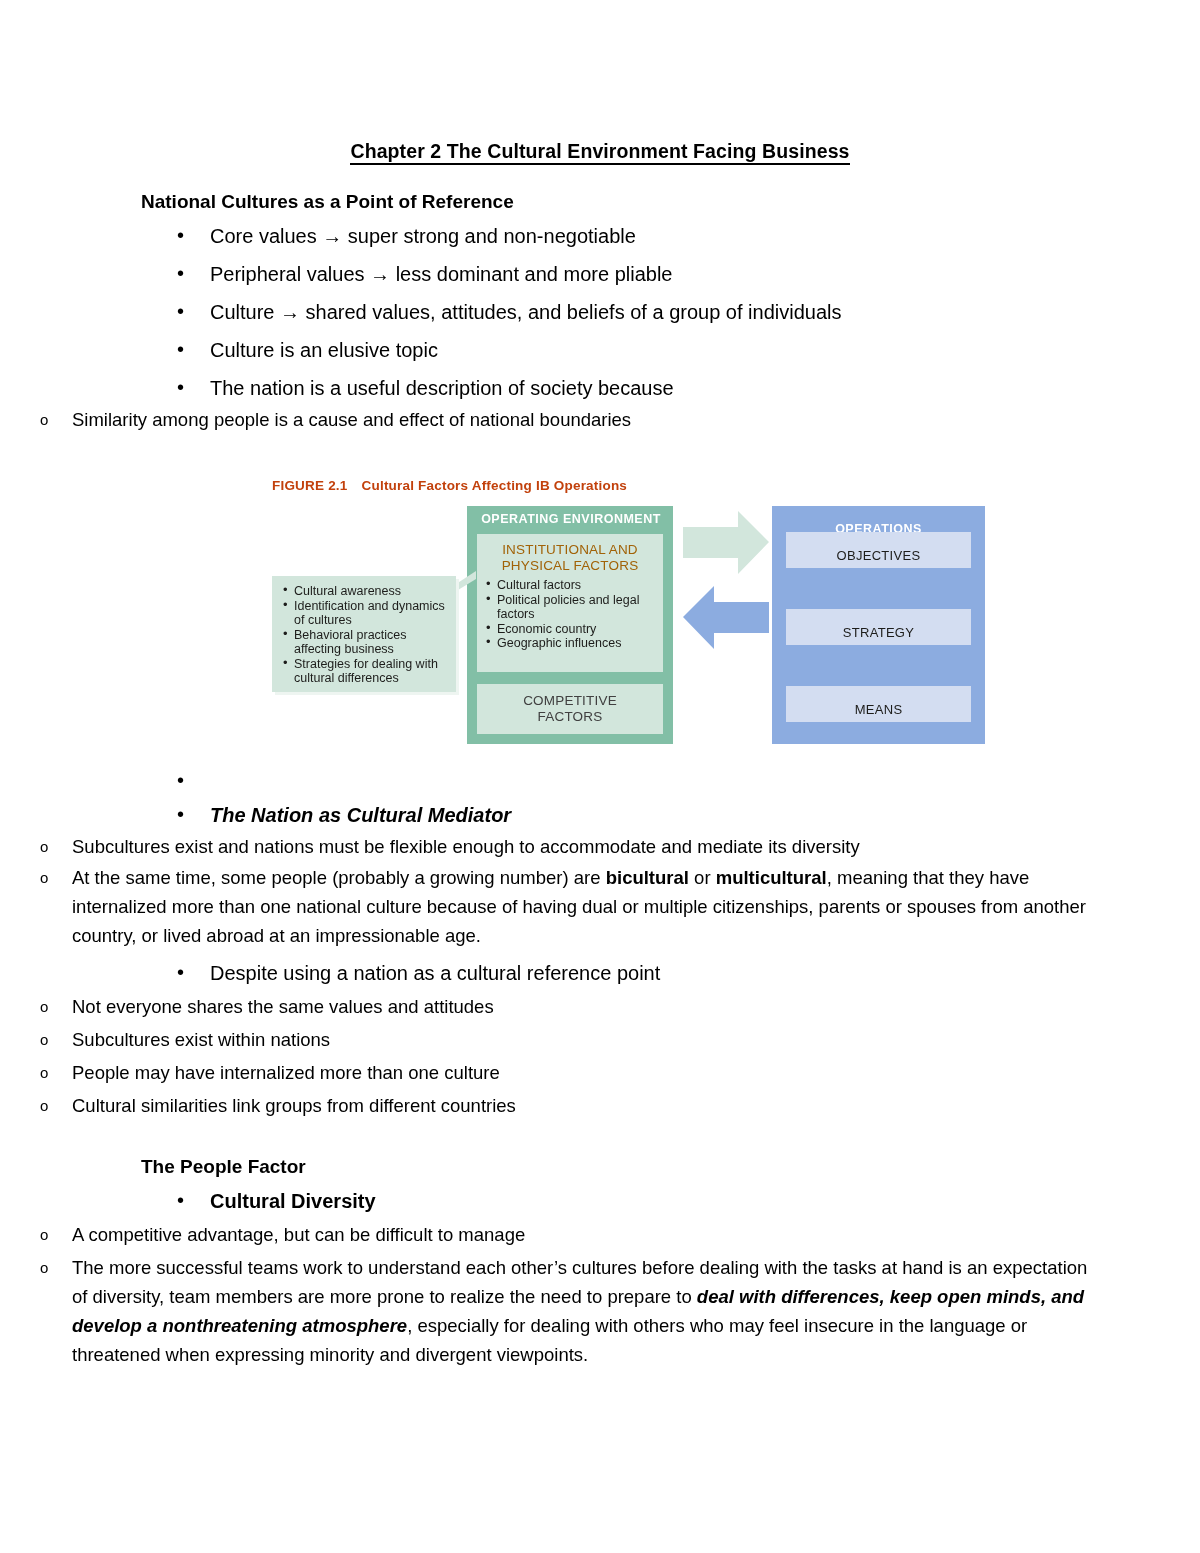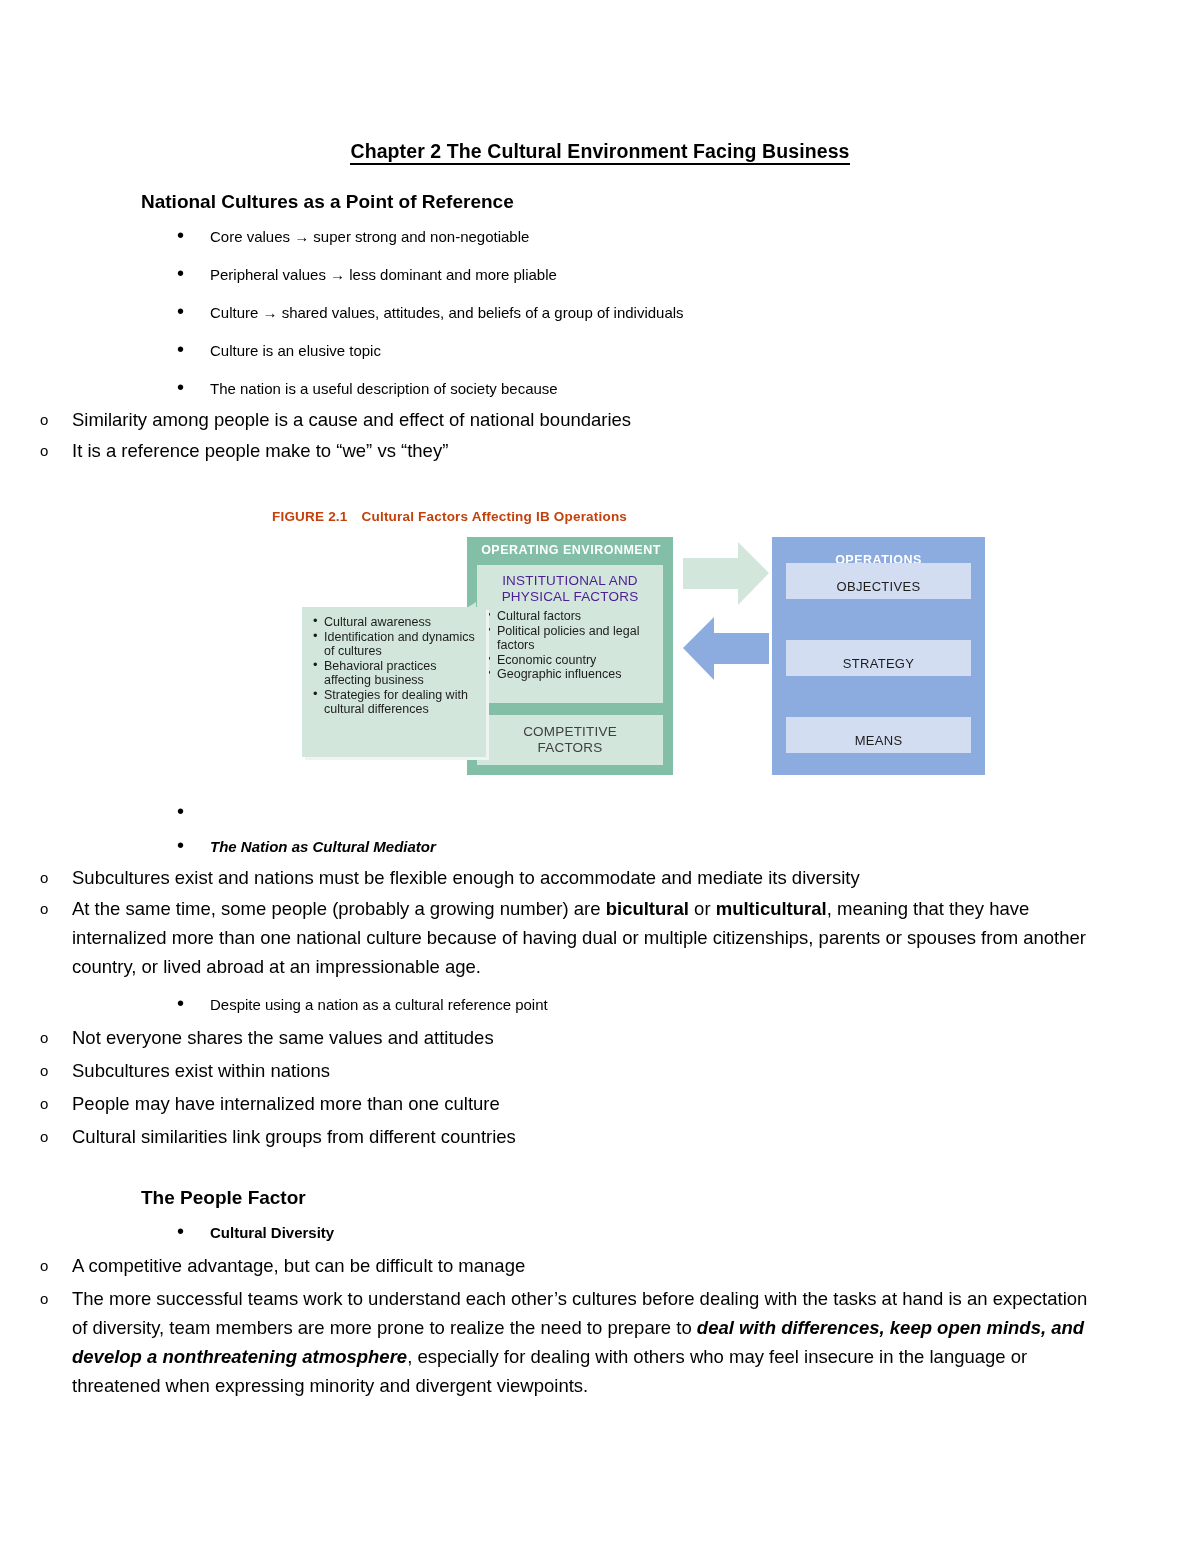--- a/index.html
+++ b/index.html
@@ -42,21 +42,21 @@
     font-weight: bold;
     margin: 28px 0 0 141px;
   }
   .bullet-list {
     margin: 0;
     padding: 0;
     list-style: none;
   }
   .b1 {
     position: relative;
-    font-size: 15px;
+    font-size: 20px;
     line-height: 29px;
     margin-left: 210px;
     margin-top: 9px;
     padding-right: 100px;
   }
   .b1::before {
     content: "\2022";
     position: absolute;
     left: -33px;
     top: -1px;
@@ -134,21 +134,21 @@
     left: 10px;
     top: 28px;
     width: 186px;
     height: 138px;
     background: #d2e6dc;
   }
   .oe-inner1 .hdr {
     text-align: center;
     font-size: 13.5px;
     line-height: 16px;
-    color: #4c1d95;
+    color: #a16207;
     padding-top: 8px;
     letter-spacing: 0.2px;
   }
   .oe-inner1 ul {
     margin: 4px 0 0 0;
     padding: 0 6px 0 20px;
     list-style: none;
   }
   .oe-inner1 li {
     position: relative;
@@ -179,24 +179,23 @@
     padding-top: 9px;
     letter-spacing: 0.2px;
   }
 
   
   .callout {
     position: absolute;
     left: 272px;
     top: 98px;
     width: 184px;
-    height: 150px;
+    height: 116px;
     background: #d2e6dc;
     box-shadow: 3px 3px 0 0 #eef5f1;
-    margin-left: 30px;
   }
   .callout ul {
     margin: 0;
     padding: 8px 6px 0 22px;
     list-style: none;
   }
   .callout li {
     position: relative;
     font-size: 12.5px;
     line-height: 14.5px;
@@ -283,21 +282,20 @@
 
     <div class="section-heading">National Cultures as a Point of Reference</div>
 
     <ul class="bullet-list">
       <li class="b1">Core values → super strong and non-negotiable</li>
       <li class="b1">Peripheral values → less dominant and more pliable</li>
       <li class="b1">Culture → shared values, attitudes, and beliefs of a group of individuals</li>
       <li class="b1">Culture is an elusive topic</li>
       <li class="b1">The nation is a useful description of society because</li>
       <li class="b2">Similarity among people is a cause and effect of national boundaries</li>
-      <li class="b2">It is a reference people make to “we” vs “they”</li>
     </ul>
 
     <div class="figure-wrap">
       <div class="figure-caption">
         <span class="cap-num">FIGURE 2.1</span><span class="cap-txt">Cultural Factors Affecting IB Operations</span>
       </div>
 
       <div class="fig-canvas">
 
         <div class="oe-box">

